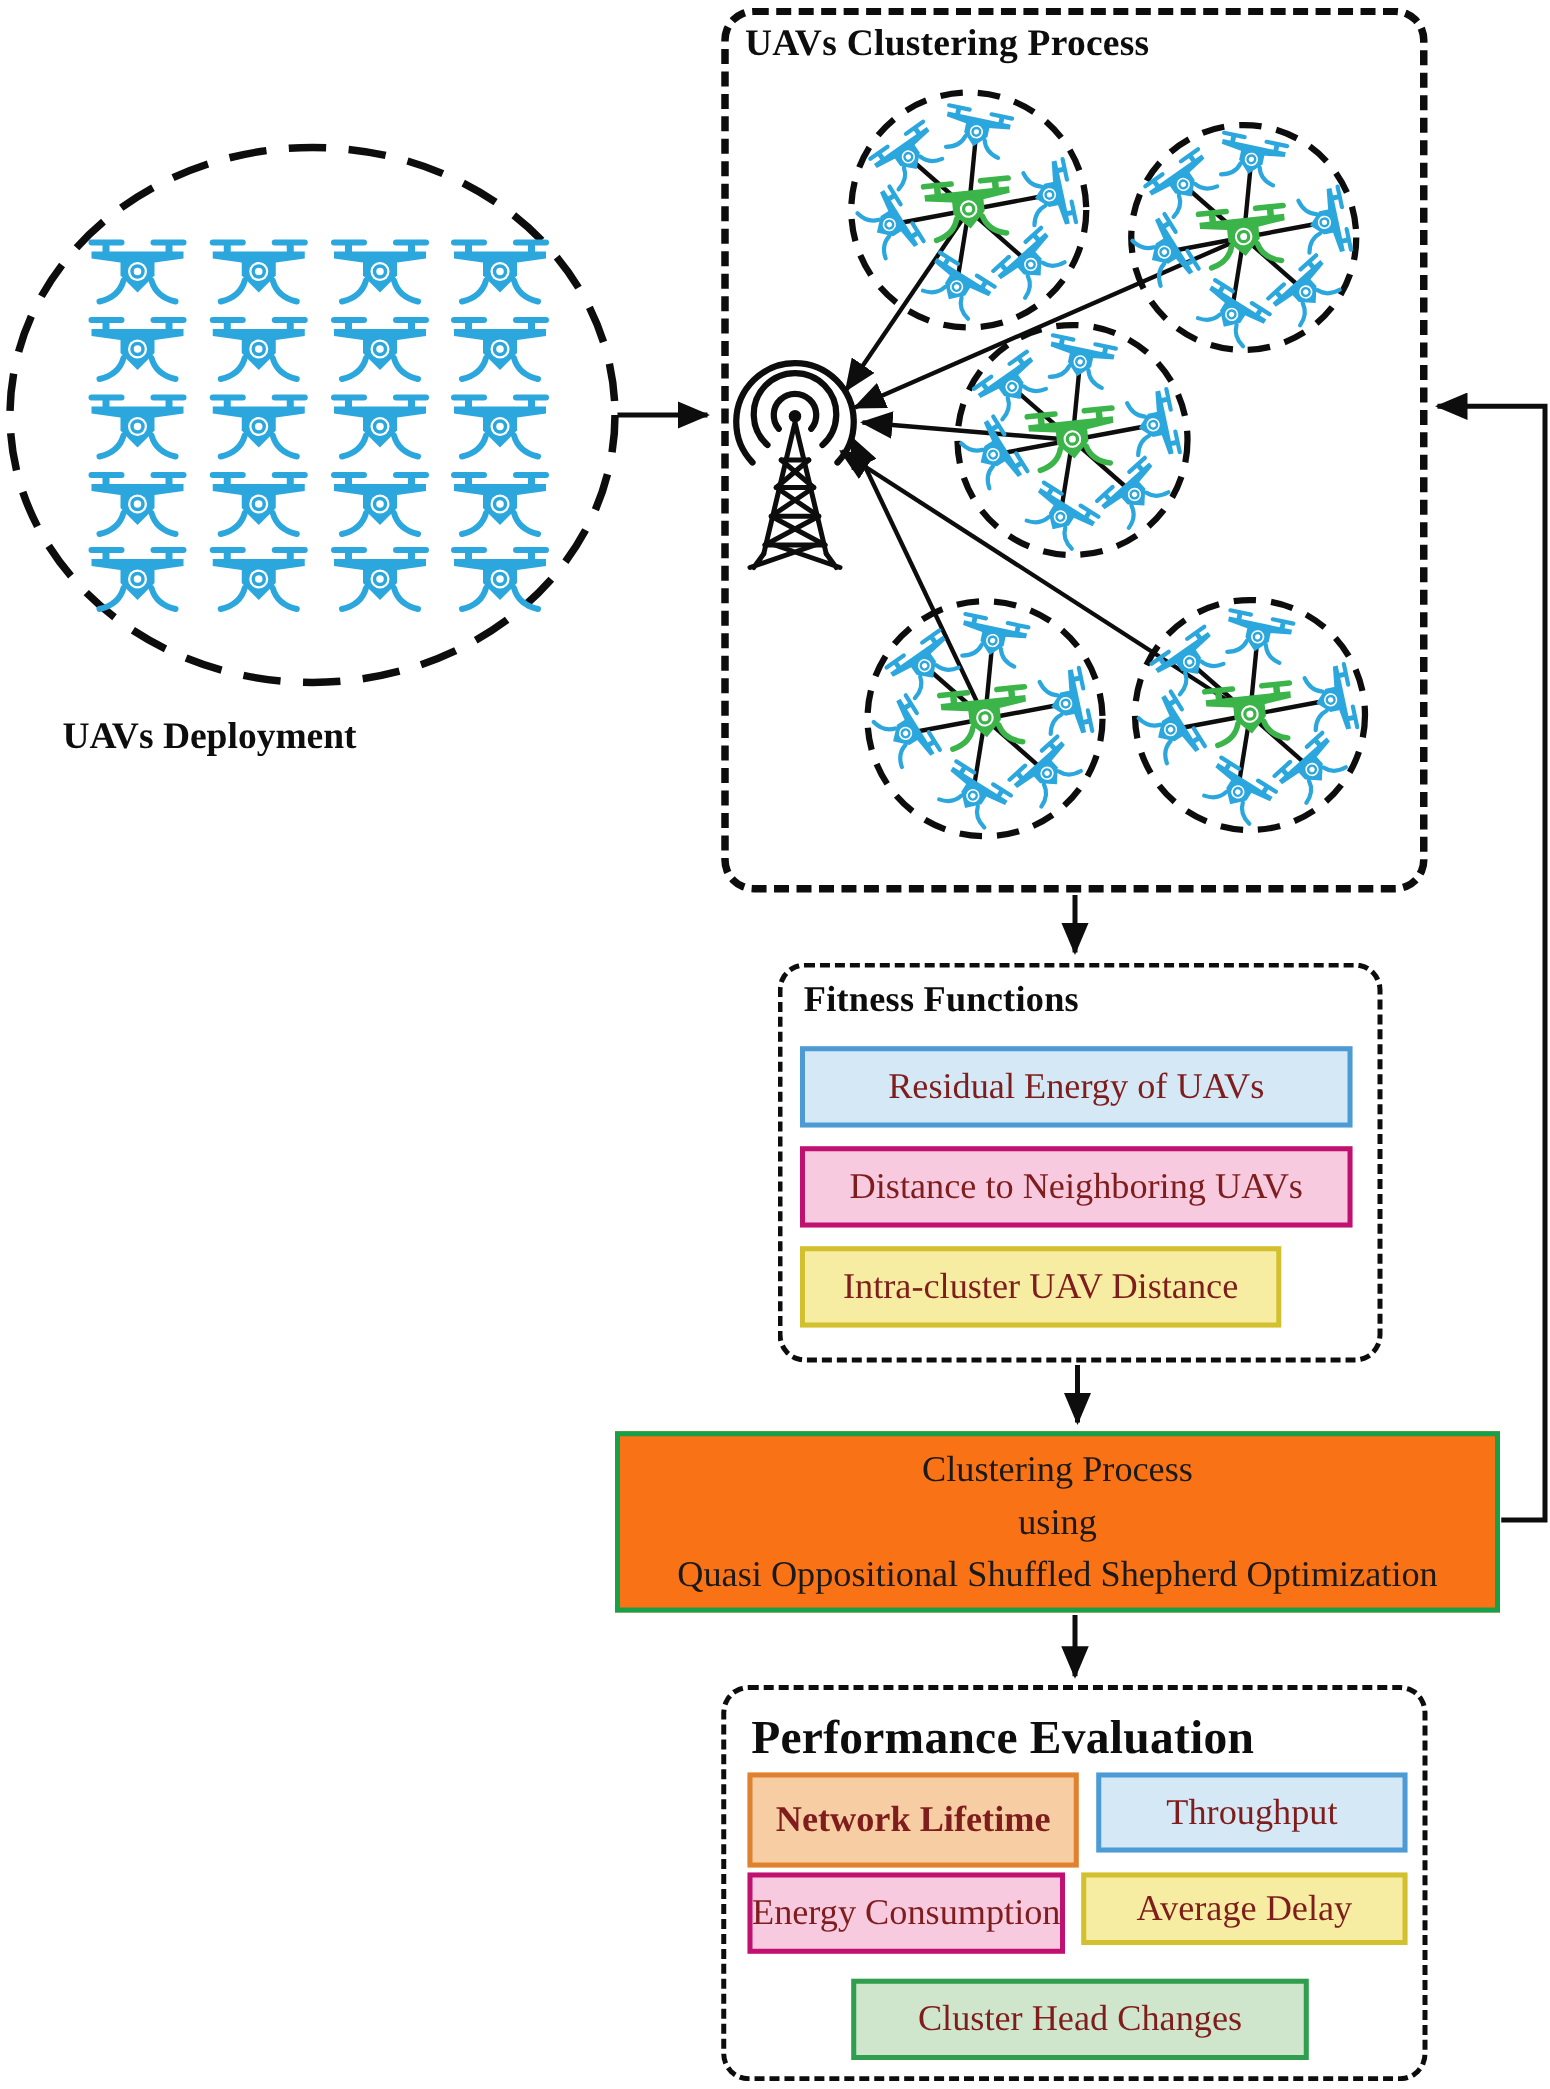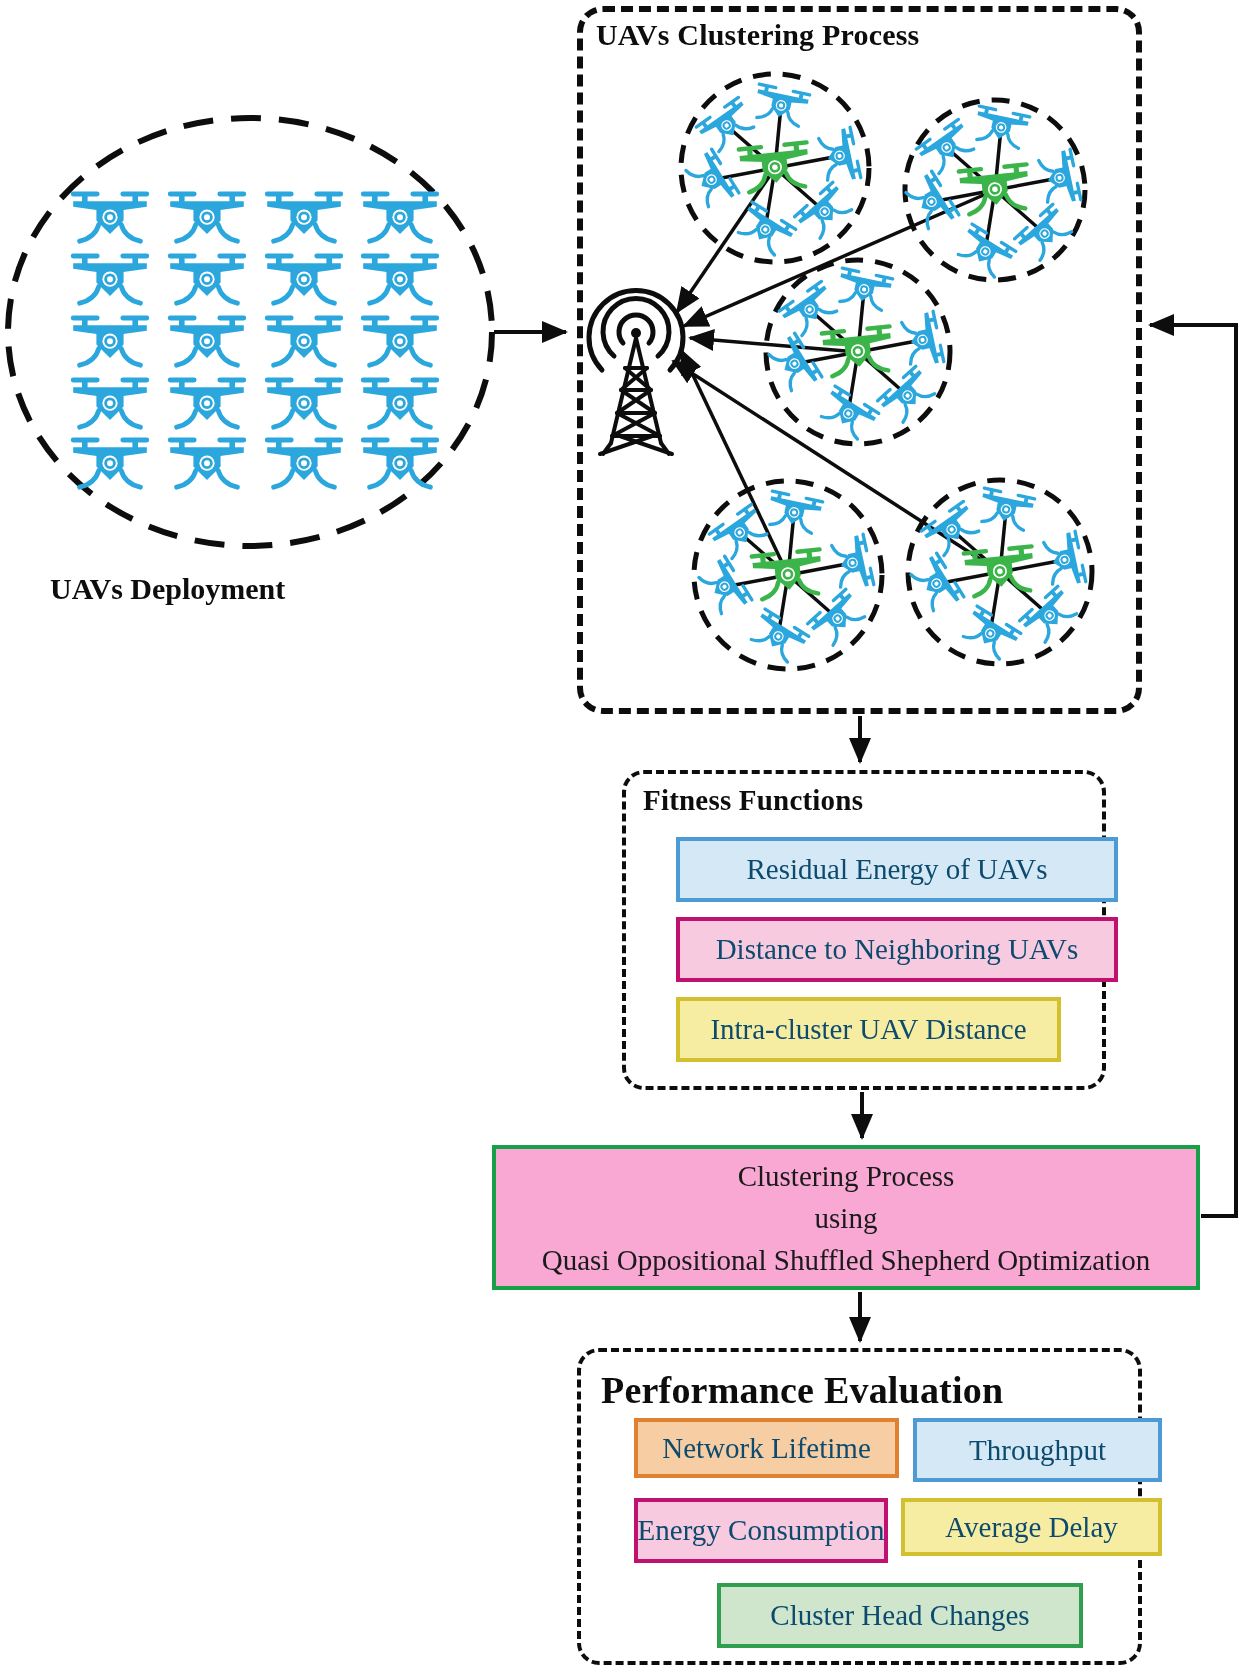--- a/index.html
+++ b/index.html
@@ -6,23 +6,23 @@
   .canvas{
     position:relative;width:1240px;height:1671px;background:#ffffff;
     font-family:"Liberation Serif","DejaVu Serif",serif;color:#111;overflow:hidden;
   }
   
   .dashbox{position:absolute;border:5px dashed #0d0d0d;border-radius:26px;background:transparent;box-sizing:border-box;}
   .dashbox.thin{border-width:4px;border-radius:22px;}
   .boxtitle{position:absolute;font-weight:bold;font-size:30px;letter-spacing:.2px;color:#0d0d0d;white-space:nowrap;}
   
   .litem{position:absolute;box-sizing:border-box;border:4px solid #888;display:flex;align-items:center;justify-content:center;
-         font-size:29px;color:#0c4a6e;text-align:left;white-space:nowrap;margin-left:36px;}
+         font-size:29px;color:#7f1d1d;text-align:left;white-space:nowrap;}
   
-  .process{position:absolute;box-sizing:border-box;border:4px solid #18A048;background:#f9a8d4;
+  .process{position:absolute;box-sizing:border-box;border:4px solid #18A048;background:#f97316;
            display:flex;flex-direction:column;align-items:center;justify-content:center;
            font-size:29px;color:#1a1a1a;line-height:42px;text-align:center;}
   .caption{position:absolute;font-weight:bold;font-size:30px;text-align:left;color:#0d0d0d;}
   svg.overlay{position:absolute;left:0;top:0;pointer-events:none;}
   .ub{fill:#2BA7DE;color:#2BA7DE;}
   .ug{fill:#3BB44A;color:#3BB44A;}
   .clusterline{stroke:#0d0d0d;stroke-width:3.5;}
   .flow{stroke:#0d0d0d;stroke-width:4;fill:none;}
   .lnk{stroke:#0d0d0d;stroke-width:3.5;fill:none;}
   .dashcircle{fill:none;stroke:#0d0d0d;stroke-width:5;stroke-dasharray:18 12;}
@@ -52,21 +52,21 @@
 
   <div class="process" style="left:492px;top:1145px;width:708px;height:145px;">
     <span>Clustering Process</span>
     <span>using</span>
     <span>Quasi Oppositional Shuffled Shepherd Optimization</span>
   </div>
 
   <div class="dashbox thin" style="left:577px;top:1348px;width:565px;height:317px;"></div>
   <div class="boxtitle" style="left:601px;top:1368px;font-size:38px;">Performance Evaluation</div>
 
-  <div class="litem" style="left: 598px; top: 1418px; width: 265px; height: 60px; background: rgb(247, 205, 164); border-color: rgb(224, 129, 47);">
+  <div class="litem" style="left: 598px; top: 1418px; width: 265px; height: 76px; background: rgb(247, 205, 164); border-color: rgb(224, 129, 47); font-weight: bold;">
     <span>Network Lifetime</span>
   </div>
   <div class="litem" style="left: 877px; top: 1418px; width: 249px; height: 64px; background: rgb(213, 232, 246); border-color: rgb(77, 155, 213);">
     <span>Throughput</span>
   </div>
   <div class="litem" style="left: 598px; top: 1498px; width: 254px; height: 65px; background: rgb(247, 202, 223); border-color: rgb(192, 16, 112);">
     <span>Energy Consumption</span>
   </div>
   <div class="litem" style="left: 865px; top: 1498px; width: 261px; height: 58px; background: rgb(246, 237, 162); border-color: rgb(211, 192, 47);">
     <span>Average Delay</span>

